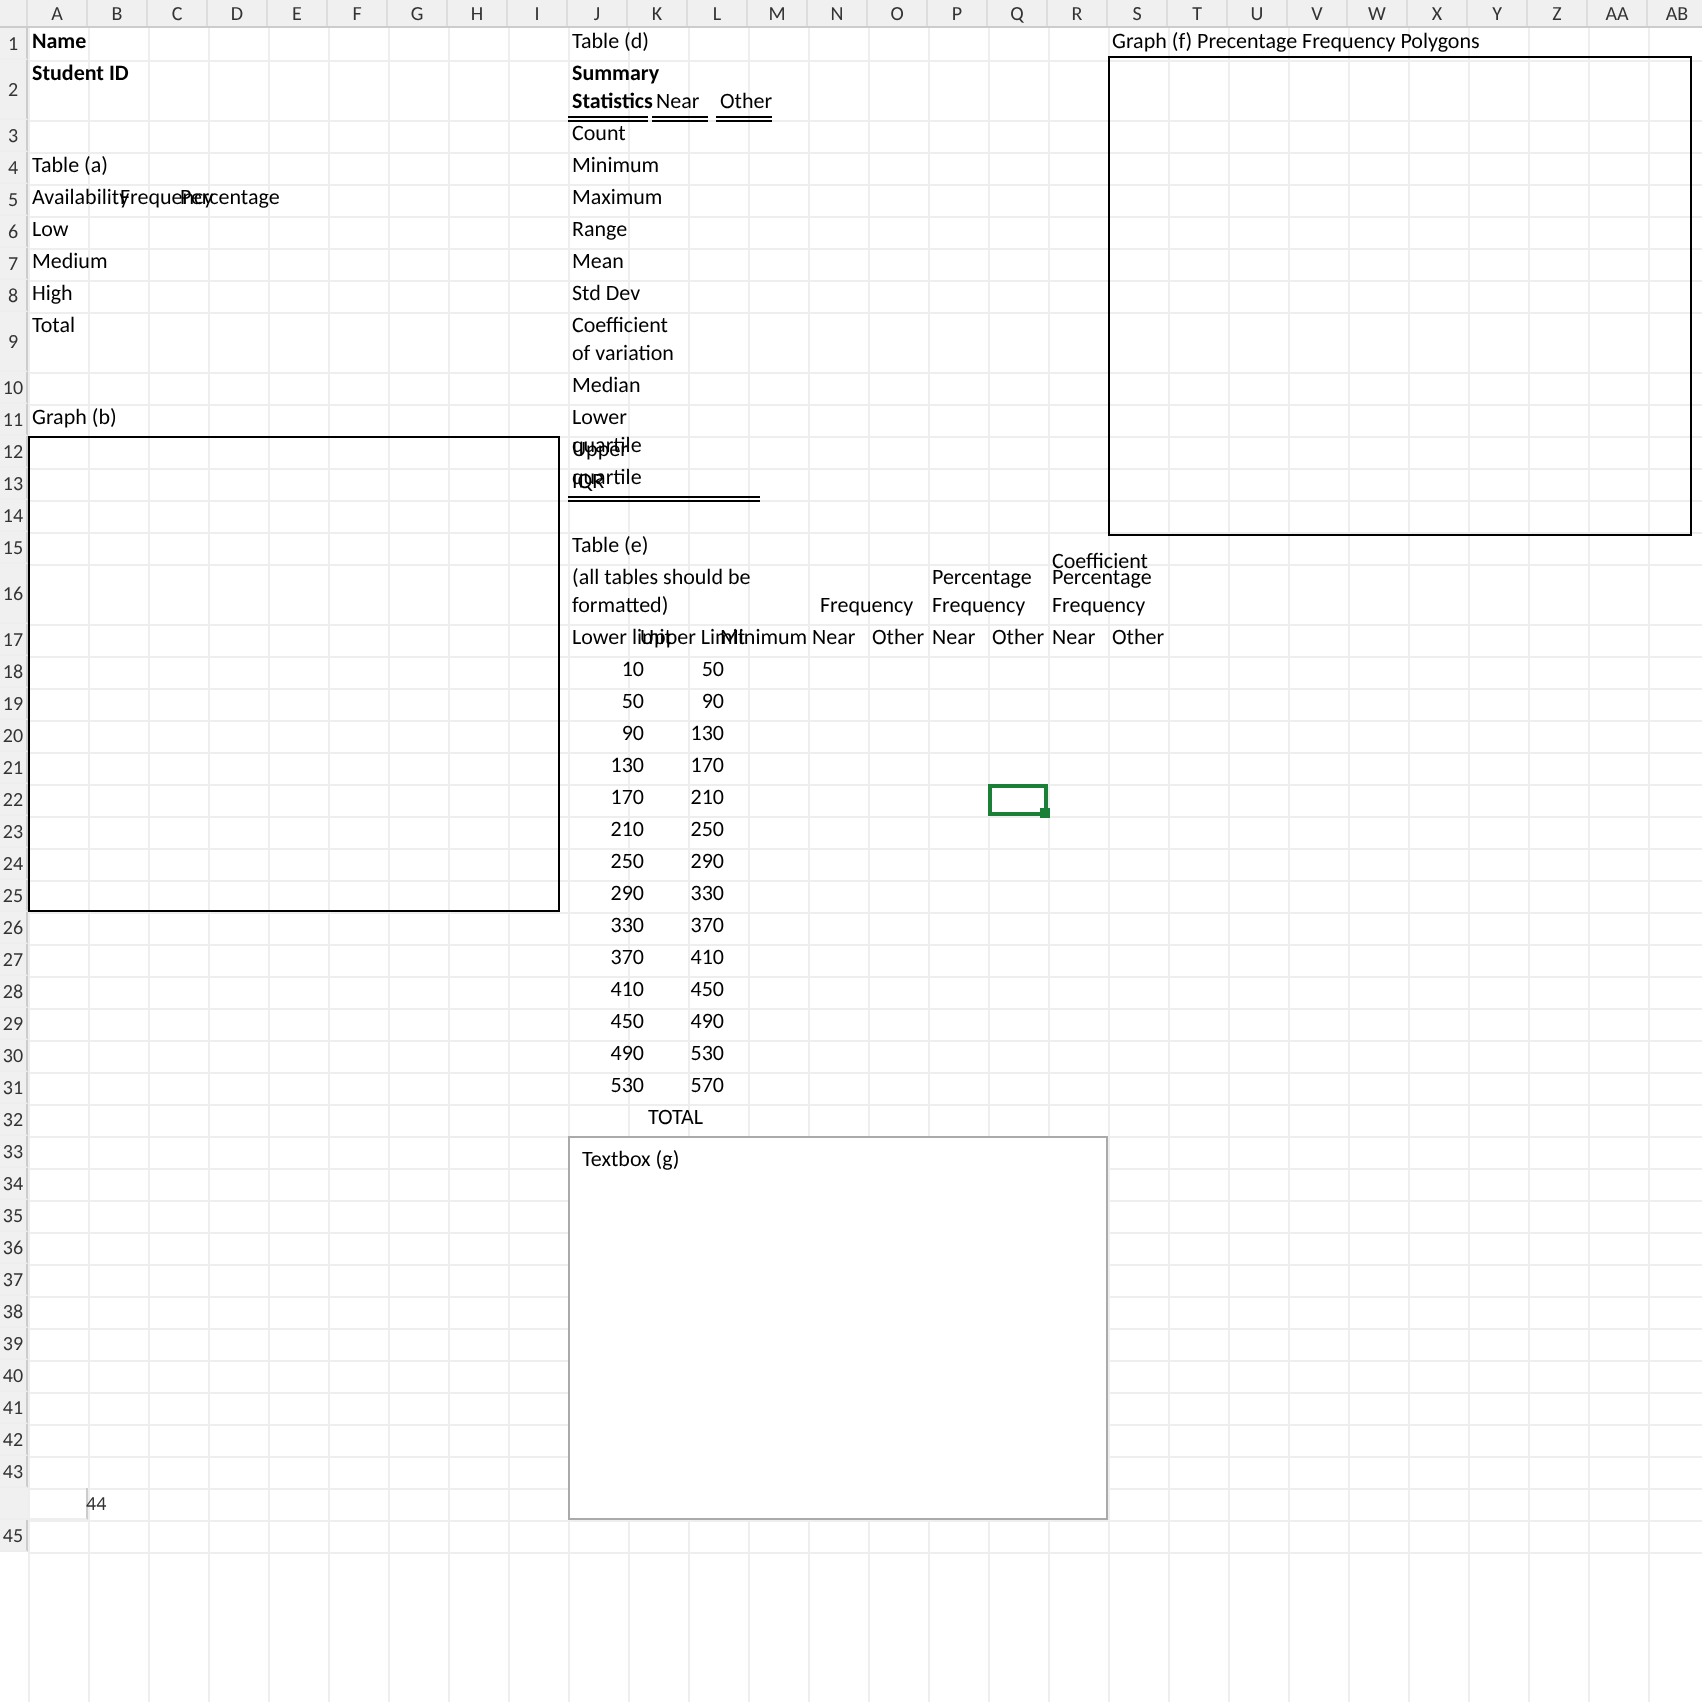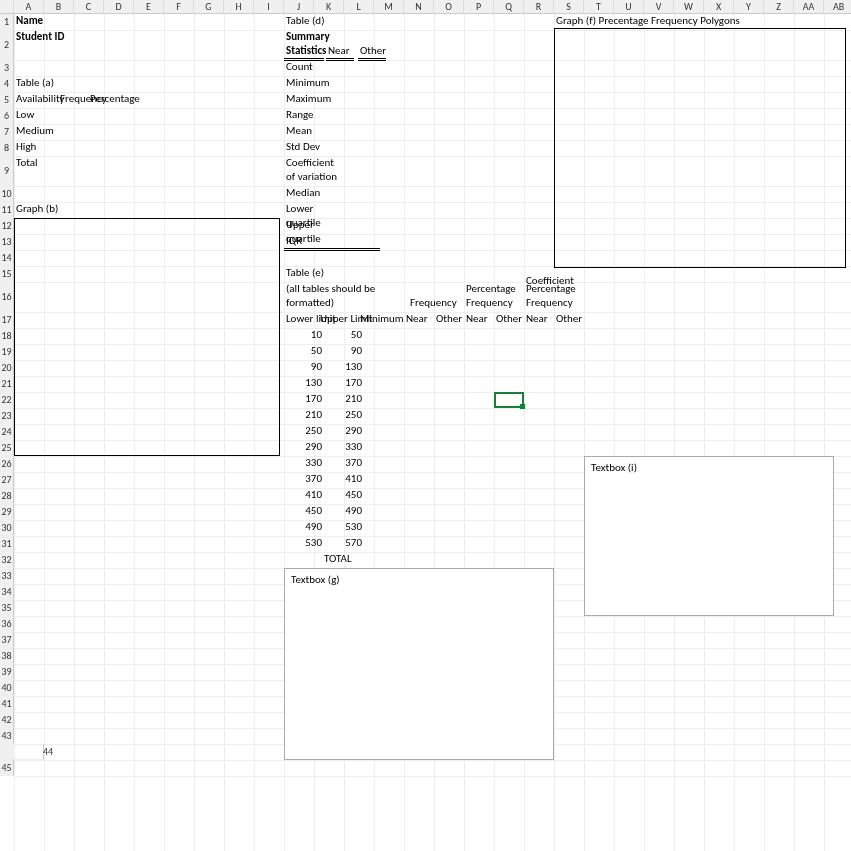--- a/index.html
+++ b/index.html
@@ -343,19 +343,16 @@
         <div class="cell rt" style="left: 310px; top: 522px; width: 40px;">570</div>
       </div>
     <div class="cell ct" style="left: 308px; top: 538px;">TOTAL</div>
 
     <div class="textbox" id="tbG" style="left: 270px; top: 554px; width: 270px; height: 192px;">
       <span>Textbox (g)</span>
     </div>
 
     <div class="cell" style="left: 540px; top: 0px;">Graph (f) Precentage Frequency Polygons</div>
     <div class="box" id="boxF" style="left: 540px; top: 14px; width: 292px; height: 240px;"></div>
-    <div class="textbox" id="tbI" style="left: 570px; top: 442px; width: 250px; height: 160px;">
-      <span>Textbox (i)</span>
-    </div>
 
     <div class="sel" id="sel" style="left: 480px; top: 378px; width: 30px; height: 16px;"></div>
   </div>
 </div>
 
 </body></html>

